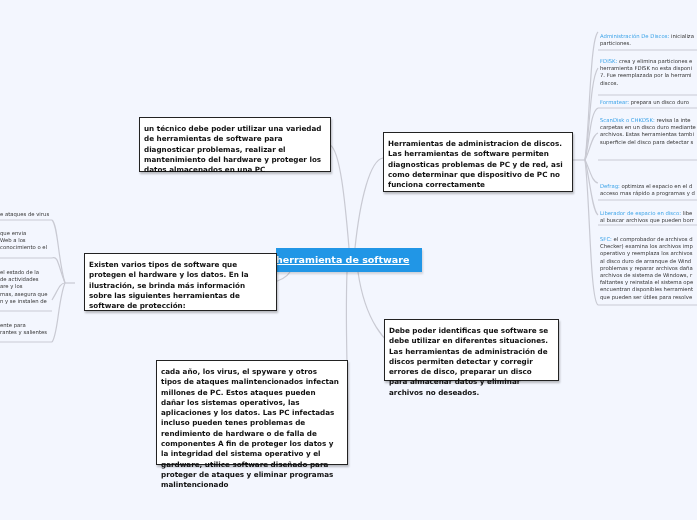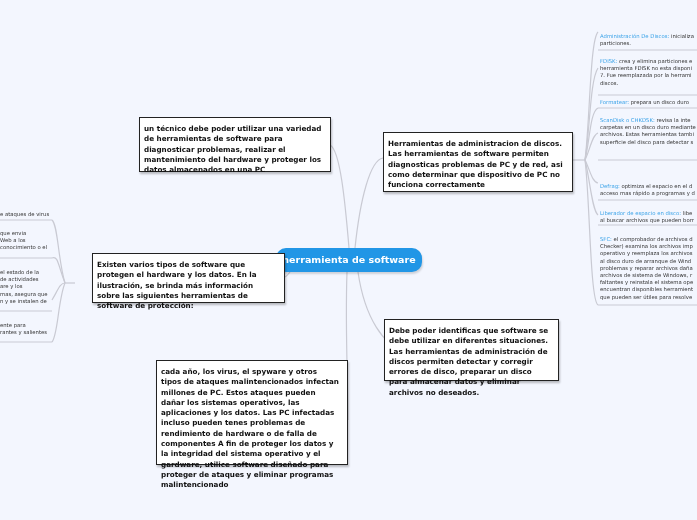--- a/index.html
+++ b/index.html
@@ -20,27 +20,28 @@
       font-size: 7.2px;
       line-height: 10.3px;
       color: #111111;
       padding: 6px 8px 6px 4px;
       box-sizing: border-box;
     }
     .central {
       position: absolute;
       left: 276px; top: 248px; width: 146px; height: 24px;
       background: #2196e6;
-      border-radius: 10px;
+      border-radius: 0;
       color: #ffffff;
       font-weight: bold;
       font-size: 9.5px;
       line-height: 24px;
-      text-align: center;
+      text-align: left;
       box-shadow: 1px 2px 2px rgba(0,0,0,0.15);
+      text-decoration: underline;
     }
     .leaf {
       position: absolute;
       font-size: 5.3px;
       line-height: 7.2px;
       color: #333333;
       white-space: pre;
       overflow: hidden;
     }
     .leaf .lbl { color: #3ba3e8; }
@@ -87,21 +88,21 @@
     <path d="M0 258 L52 258"></path>
     <path d="M0 311 L52 311"></path>
     <path d="M0 342 L52 342"></path>
   </g>
 </svg>
 
 <div class="central">herramienta de software</div>
 
 <div class="node" style="left:139px; top:117px; width:192px; height:55px;">un técnico debe poder utilizar una variedad de herramientas de software para diagnosticar problemas, realizar el mantenimiento del hardware y proteger los datos almacenados en una PC</div>
 
-<div class="node" style="left:92px; top:253px; width:193px; height:50px;">Existen varios tipos de software que protegen el hardware y los datos. En la ilustración, se brinda más información sobre las siguientes herramientas de software de protección:</div>
+<div class="node" style="left:84px; top:253px; width:193px; height:58px;">Existen varios tipos de software que protegen el hardware y los datos. En la ilustración, se brinda más información sobre las siguientes herramientas de software de protección:</div>
 
 <div class="node" style="left:383px; top:132px; width:190px; height:60px;">Herramientas de administracion de discos. Las herramientas de software permiten diagnosticas problemas de PC y de red, asi como determinar que dispositivo de PC no funciona correctamente</div>
 
 <div class="node" style="left:384px; top:319px; width:175px; height:62px;">Debe poder identificas que software se debe utilizar en diferentes situaciones. Las herramientas de administración de discos permiten detectar y corregir errores de disco, preparar un disco para almacenar datos y eliminar archivos no deseados.</div>
 
 <div class="node" style="left:156px; top:360px; width:192px; height:105px;">cada año, los virus, el spyware y otros tipos de ataques malintencionados infectan millones de PC. Estos ataques pueden dañar los sistemas operativos, las aplicaciones y los datos. Las PC infectadas incluso pueden tenes problemas de rendimiento de hardware o de falla de componentes A fin de proteger los datos y la integridad del sistema operativo y el gardware, utilice software diseñado para proteger de ataques y eliminar programas malintencionado</div>
 
 <div class="leaf" style="left:600px; top:33px; width:97px;"><span class="lbl">Administración De Discos:</span><span> inicializa</span>
 <span>particiones.</span></div>
 

